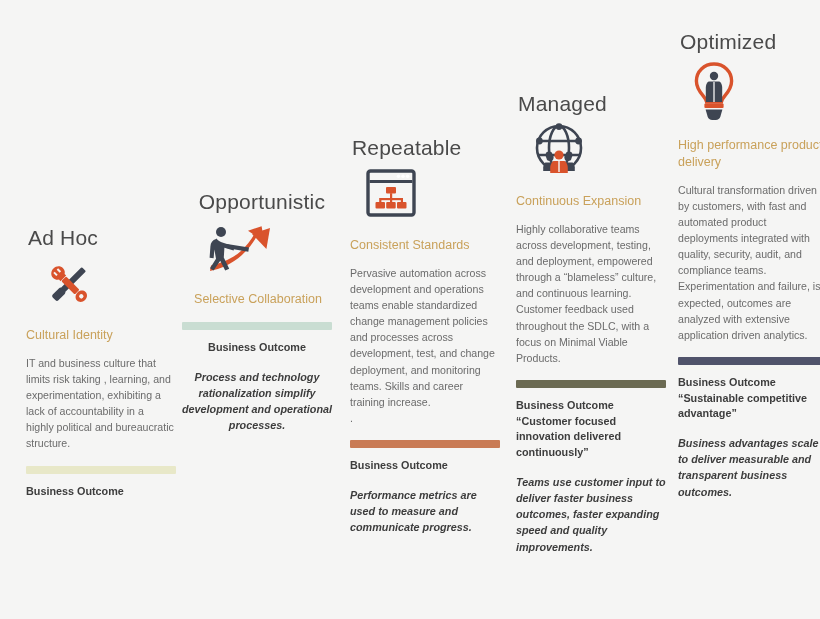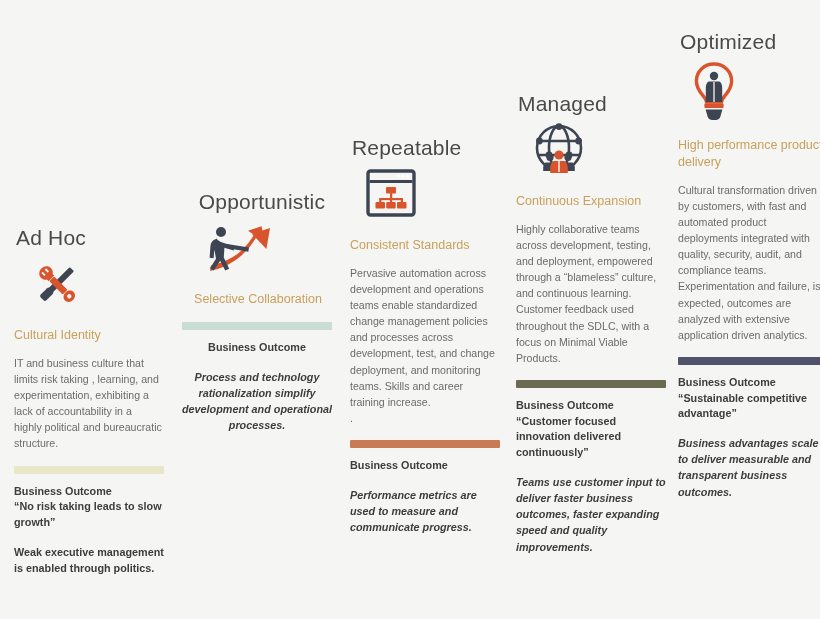--- a/index.html
+++ b/index.html
@@ -72,40 +72,39 @@
     margin: 13px 8px 0 10px;
     white-space: pre-line;
   }
   .outcome-alt.plain { font-style: normal; }
 </style>
 </head>
 <body>
 
 <div id="canvas">
 
-  <div class="stage" style="left:4px; top:226px;">
+  <div class="stage" style="left:16px; top:226px;">
     <div class="stage-title">Ad Hoc</div>
     <div class="stage-icon">
       <svg width="62" height="58" viewBox="0 0 62 58">
         <g transform="rotate(45 31 29)">
           <rect x="28" y="8" width="6" height="30" rx="1" fill="#3e4552"></rect>
           <rect x="27" y="37" width="8" height="13" rx="2" fill="#3e4552"></rect>
         </g>
         <g transform="rotate(-45 31 29)" fill="#d9532c">
           <path d="M31 7c-4 0-7 3-7 6.6 0 2.6 1.4 4.2 3 5.2v2.2h8v-2.2c1.6-1 3-2.6 3-5.2C38 10 35 7 31 7zm-3.4 3.2h2v4.2h-2zm4.8 0h2v4.2h-2z"></path>
           <rect x="27.6" y="21.5" width="6.8" height="19" rx="1.2"></rect>
           <path d="M31 41c-3.4 0-6 2.4-6 5.4 0 3 2.6 5.3 6 5.3s6-2.3 6-5.3c0-3-2.6-5.4-6-5.4zm0 3.2a2.2 2.2 0 110 4.4 2.2 2.2 0 010-4.4z"></path>
         </g>
       </svg>
     </div>
     <div class="stage-sub">Cultural Identity</div>
     <div class="stage-body">IT and business culture that limits risk taking , learning, and experimentation, exhibiting a lack of accountability in a highly political and bureaucratic structure.</div>
     <div class="divider" style="background:#e8e8c8"></div>
-    <div class="outcome"><span>Business Outcome</span><br><span>“No risk taking leads to slow growth”</span></div>
-    <div class="outcome-alt plain">Weak executive management is enabled through politics.</div>
+    <div class="outcome"><span>Business Outcome</span><br></div>
   </div>
 
   <div class="stage" style="left:172px; top:190px;text-align:center;">
     <div class="stage-title">Opportunistic</div>
     <div class="stage-icon">
       <svg width="92" height="58" viewBox="0 0 92 58">
         <path d="M16 52c10-2 22-7 32-16 7-6.4 12-13.6 15-19l7 4.6-2.4-14.4-13.6 4.6 6 4C57 21 52.6 27 46.4 32.4 37.6 40 27 44.4 17 46.4z" fill="#d9532c"></path>
         <path d="M58 15l18-6-3.6 21z" fill="#d9532c"></path>
         <g fill="#3e4552">
           <circle cx="27" cy="13" r="5"></circle>

